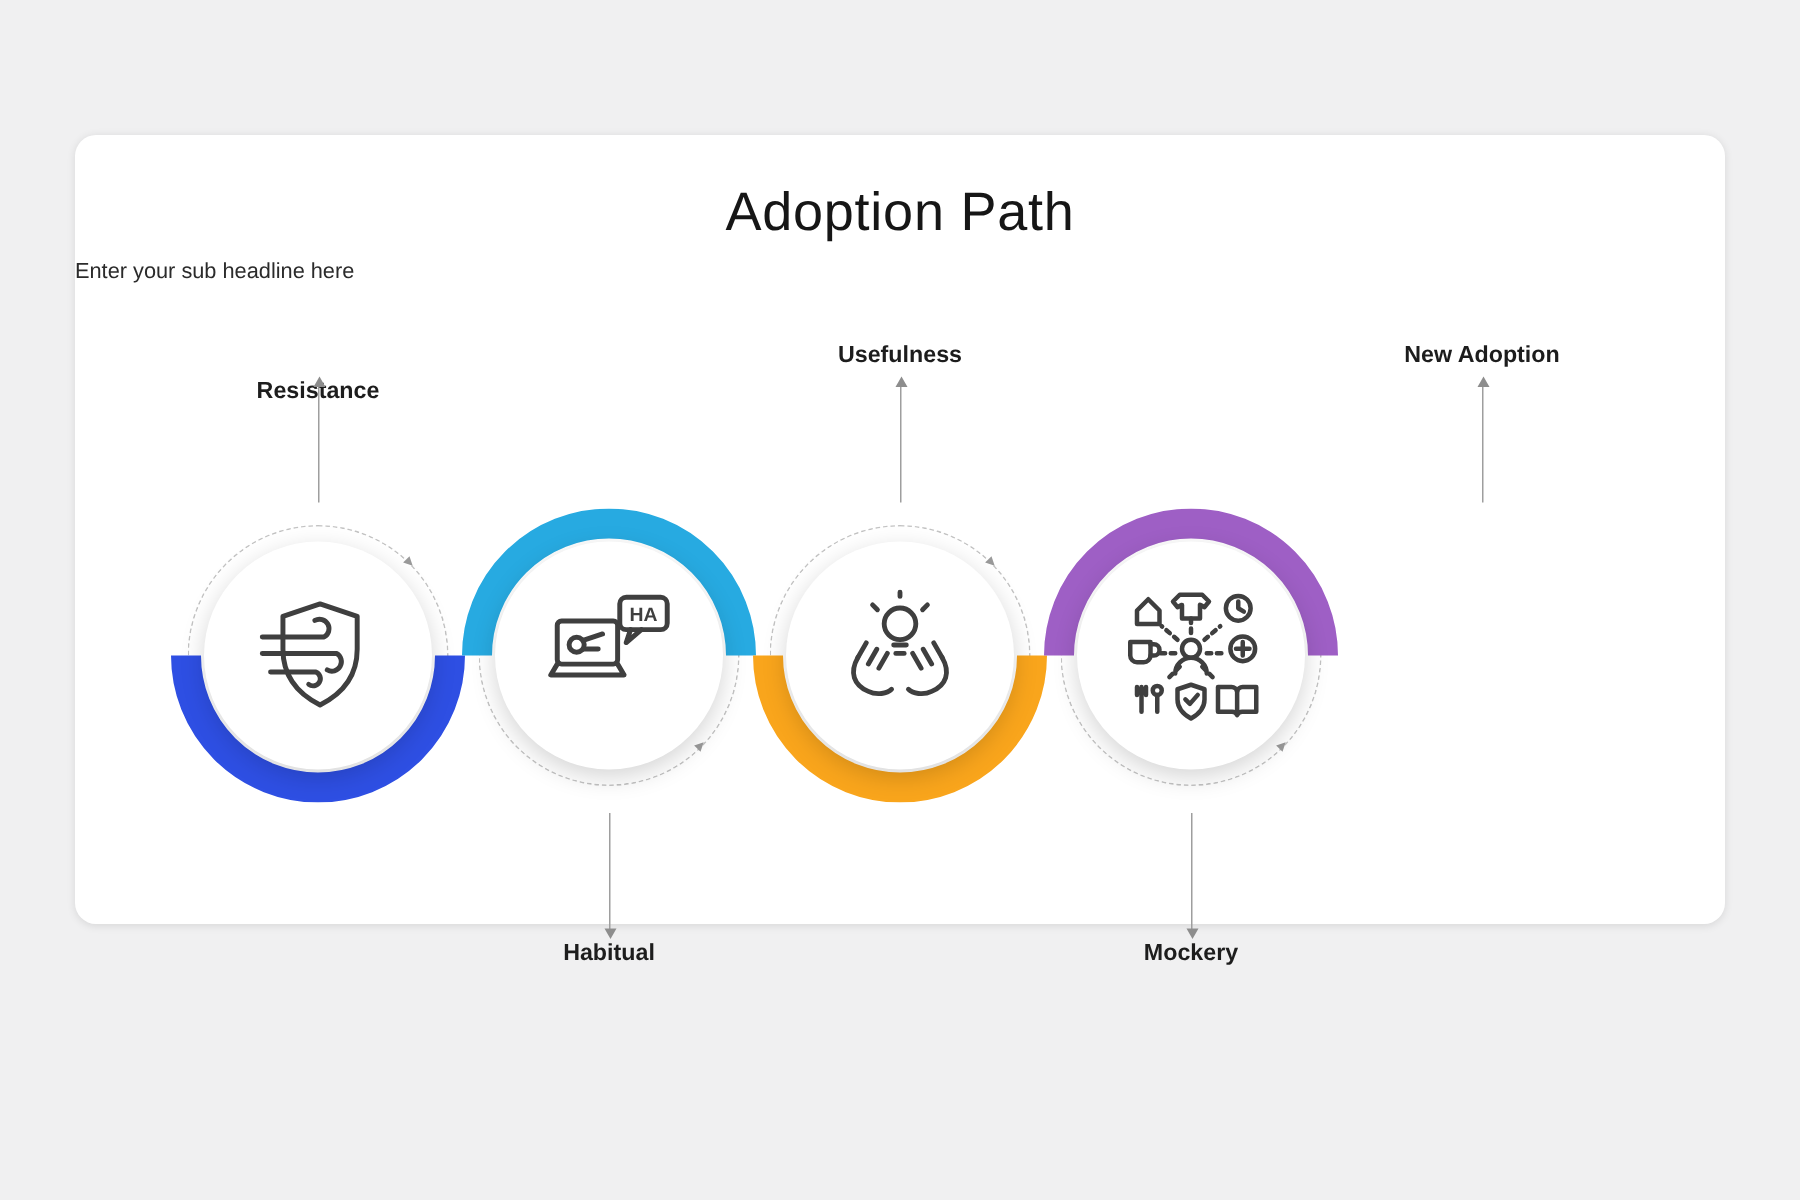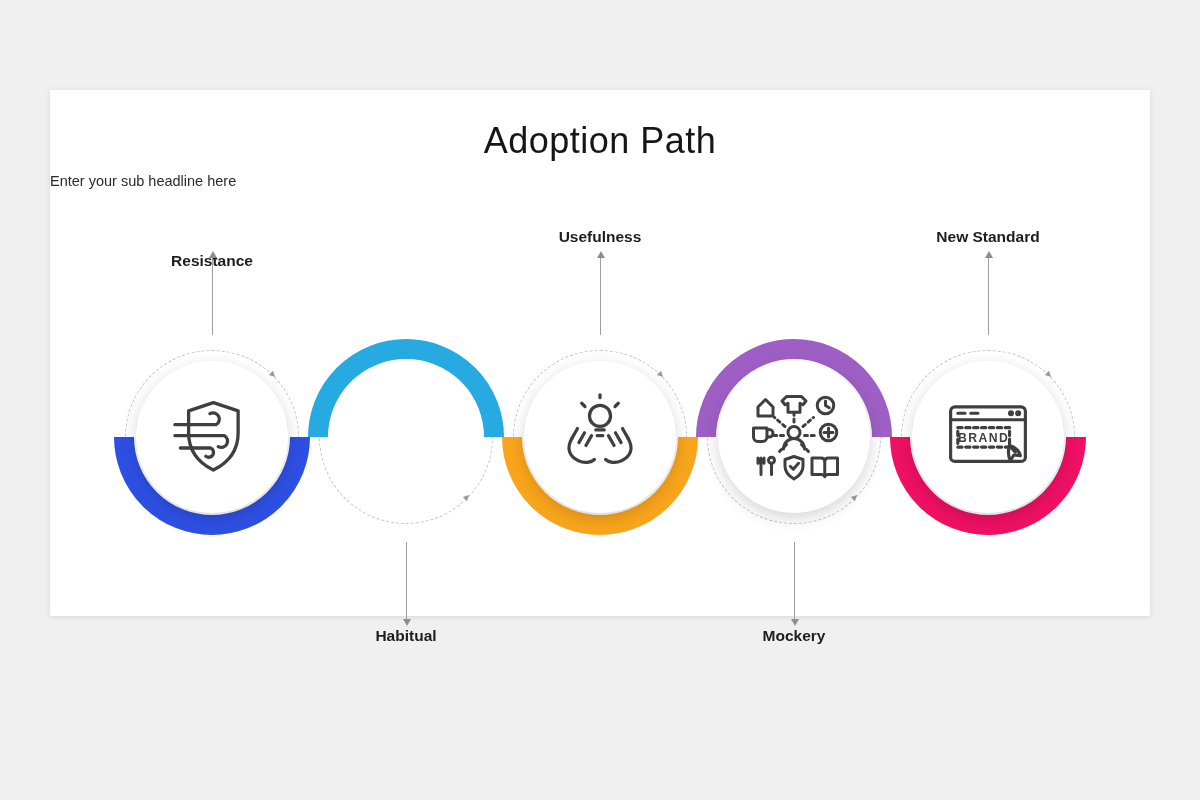--- a/index.html
+++ b/index.html
@@ -7,20 +7,21 @@
   body {
     background:#f0f0f1;
     font-family:"Liberation Sans", sans-serif;
     position:relative;
     overflow:hidden;
   }
   .card {
     position:absolute; left:50px; top:90px; width:1100px; height:526px;
     background:#ffffff;
     box-shadow:0 1px 6px rgba(0,0,0,.10);
+    border-radius:14px;
   }
   .title {
     position:absolute; top:30px; left:0; width:100%;
     text-align:center; font-size:36px; color:#161616; letter-spacing:.5px;
   }
   .subtitle {
     position:absolute; top:83px; left:0; width:100%;
     text-align:left; font-size:14.5px; color:#2b2b2b;
   }
   .step { position:absolute; top:249px; width:196px; height:196px; }
@@ -75,21 +76,21 @@
     <span class="step-label">Resistance</span>
   </div>
   <div class="vline up" style="left:162px; top:167px; height:78px;"></div>
 
   <div class="pointer" style="left:470px; top:138px;">
     <span class="step-label">Usefulness</span>
   </div>
   <div class="vline up" style="left:550px; top:167px; height:78px;"></div>
 
   <div class="pointer" style="left:858px; top:138px;">
-    <span class="step-label">New Standard</span>
+    <span class="step-label">New Adoption</span>
   </div>
   <div class="vline up" style="left:938px; top:167px; height:78px;"></div>
 
   <div class="vline down" style="left:356px; top:452px; height:78px;"></div>
   <div class="pointer" style="left:276px; top:537px;">
     <span class="step-label">Habitual</span>
   </div>
 
   <div class="vline down" style="left:744px; top:452px; height:78px;"></div>
   <div class="pointer" style="left:664px; top:537px;">
@@ -107,20 +108,31 @@
         <path d="M5 31 H41 a4.5 4.5 0 1 1 -4.5 8"></path>
         <path d="M9 40 H31 a3.5 3.5 0 1 1 -3.5 6"></path>
       </svg>
     </div>
   </div>
 
   <div class="step" style="left:258px;">
     <div class="dash-circle"></div>
     <span class="dash-arrow pos-bottom"></span>
     <div class="ring half-top" style="border-color: rgb(39, 170, 225);"></div>
+    <div class="inner">
+      <svg class="icon" viewBox="0 0 64 64" width="92" height="92" fill="none" stroke="#3f3f3f" stroke-width="2.3" stroke-linecap="round" stroke-linejoin="round">
+        <rect x="8" y="16" width="28" height="20" rx="2"></rect>
+        <path d="M8 36 L5 41 H39 L36 36"></path>
+        <circle cx="17" cy="27" r="3.5"></circle>
+        <path d="M20 25 L29 22 M20 29 H27"></path>
+        <rect x="37" y="5" width="22" height="15" rx="3"></rect>
+        <path d="M42 20 l-2 6 l7 -6"></path>
+        <text x="48" y="16" text-anchor="middle" font-size="9" font-weight="bold" fill="#3f3f3f" stroke="none" font-family="Liberation Sans, sans-serif">HA</text>
+      </svg>
+    </div>
   </div>
 
   <div class="step" style="left:452px;">
     <div class="dash-circle"></div>
     <span class="dash-arrow pos-top"></span>
     <div class="ring half-bottom" style="border-color: rgb(249, 165, 28);"></div>
     <div class="inner">
       <svg class="icon" viewBox="0 0 64 64" width="90" height="90" fill="none" stroke="#3f3f3f" stroke-width="2.3" stroke-linecap="round" stroke-linejoin="round">
         <circle cx="32" cy="17" r="7.5"></circle>
         <path d="M29 27 h6 M30 31 h4"></path>
@@ -154,32 +166,14 @@
         <circle cx="17" cy="47.5" r="2"></circle>
         <path d="M17 49.5 v7.5"></path>
         <path d="M32 45 l6 2 v4.5 c0 4 -2.5 6.5 -6 8.5 c-3.5 -2 -6 -4.5 -6 -8.5 V47 z"></path>
         <path d="M29.5 51.5 l2 2 l3.5 -4"></path>
         <path d="M44 46 h6 a2.5 2.5 0 0 1 2.5 2 a2.5 2.5 0 0 1 2.5 -2 h6 v11 h-6 a2.5 2.5 0 0 0 -2.5 1.5 a2.5 2.5 0 0 0 -2.5 -1.5 h-6 z"></path>
         <path d="M52.5 48 v9"></path>
       </svg>
     </div>
   </div>
 
-  <div class="step" style="left:840px;">
-    <div class="dash-circle"></div>
-    <span class="dash-arrow pos-top"></span>
-    <div class="ring half-bottom" style="border-color: rgb(238, 16, 99);"></div>
-    <div class="inner">
-      <svg class="icon" viewBox="0 0 64 64" width="92" height="92" fill="none" stroke="#3f3f3f" stroke-width="2.2" stroke-linecap="round" stroke-linejoin="round">
-        <rect x="6" y="11" width="52" height="38" rx="3"></rect>
-        <path d="M6 20 H58"></path>
-        <path d="M11 15.5 h5 M20 15.5 h5"></path>
-        <circle cx="48" cy="15.5" r="1" fill="#3f3f3f"></circle>
-        <circle cx="53" cy="15.5" r="1" fill="#3f3f3f"></circle>
-        <rect x="11" y="25.5" width="36" height="13.5" stroke-dasharray="3 2.5"></rect>
-        <text x="29" y="35.5" text-anchor="middle" font-size="8.5" font-weight="bold" letter-spacing="1" fill="#3f3f3f" stroke="none" font-family="Liberation Sans, sans-serif">BRAND</text>
-        <path d="M47 38 c3.5 1 6.5 3.5 7.5 7 l-4.5 -0.5 -2.5 4 c-1.5 -3.5 -1.7 -7 -0.5 -10.5 z"></path>
-        <path d="M47 38 l4 4.5"></path>
-      </svg>
-    </div>
-  </div>
 
 </div>
 
 </body></html>

